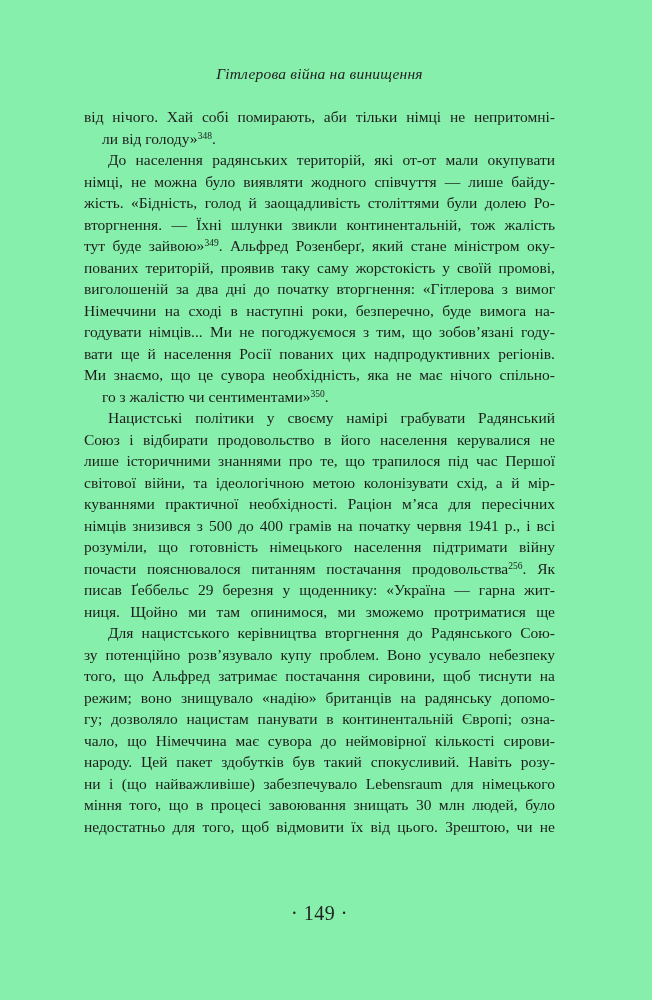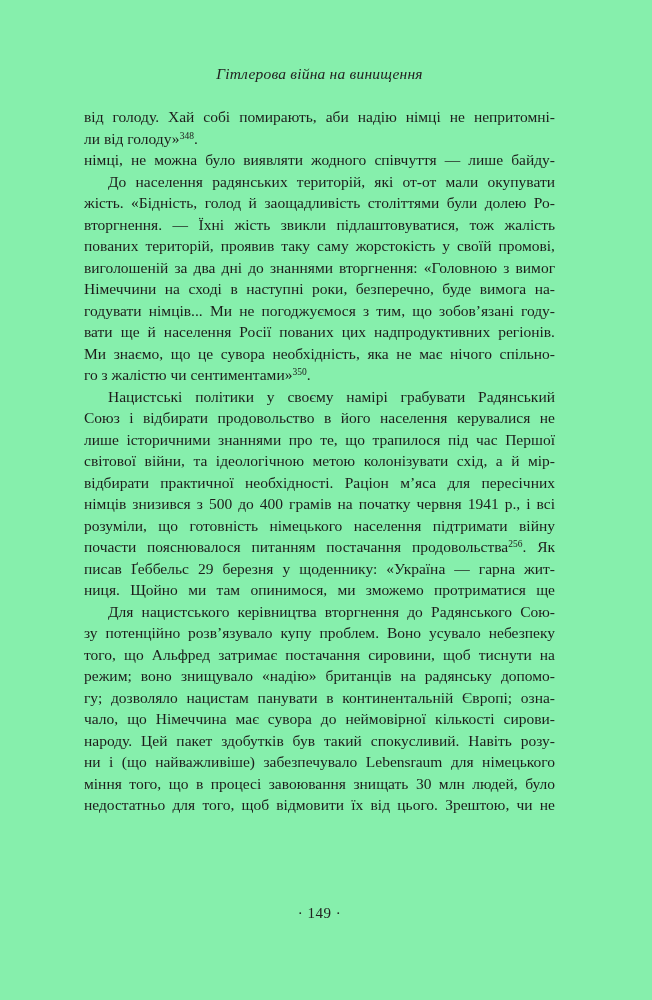--- a/index.html
+++ b/index.html
@@ -47,73 +47,75 @@
     line-height: 21.5px;
     height: 21.5px;
     text-align: justify;
     text-align-last: justify;
     text-justify: inter-word;
     white-space: normal;
     overflow: visible;
   }
   .line.line-end {
     text-align-last: left;
+    margin-left: 18px;
   }
   .line.indent {
     text-indent: 24px;
   }
   sup {
     font-size: 9.5px;
     line-height: 0;
     vertical-align: 5px;
     letter-spacing: 0;
   }
   .folio {
     position: absolute;
     top: 903px;
     left: 84px;
     width: 471px;
     text-align: center;
-    font-size: 15px;
+    font-size: 20px;
     line-height: 20px;
     color: #222220;
     letter-spacing: 0.5px;
   }
 </style>
 </head>
 <body>
 
 <div class="page">
 
   <div class="running-header">Гітлерова війна на винищення</div>
 
   <div class="body-text">
       <div class="paragraph">
-        <div class="line">від голоду. Хай собі помирають, аби надію німці не непритомні-</div>
+        <div class="line">від нічого. Хай собі помирають, аби тільки німці не непритомні-</div>
         <div class="line line-end">ли від голоду»<sup>348</sup>.</div>
       </div>
       <div class="paragraph">
+        <div class="line indent">До населення радянських територій, які от-от мали окупувати</div>
         <div class="line">німці, не можна було виявляти жодного співчуття — лише байду-</div>
-        <div class="line indent">До населення радянських територій, які от-от мали окупувати</div>
         <div class="line">жість. «Бідність, голод й заощадливість століттями були долею Ро-</div>
-        <div class="line">вторгнення. — Їхні жість звикли підлаштовуватися, тож жалість</div>
+        <div class="line">вторгнення. — Їхні шлунки звикли континентальній, тож жалість</div>
+        <div class="line">тут буде зайвою»<sup>349</sup>. Альфред Розенберґ, який стане міністром оку-</div>
         <div class="line">пованих територій, проявив таку саму жорстокість у своїй промові,</div>
-        <div class="line">виголошеній за два дні до знаннями вторгнення: «Головною з вимог</div>
+        <div class="line">виголошеній за два дні до початку вторгнення: «Гітлерова з вимог</div>
         <div class="line">Німеччини на сході в наступні роки, безперечно, буде вимога на-</div>
         <div class="line">годувати німців... Ми не погоджуємося з тим, що зобов’язані году-</div>
         <div class="line">вати ще й населення Росії пованих цих надпродуктивних регіонів.</div>
         <div class="line">Ми знаємо, що це сувора необхідність, яка не має нічого спільно-</div>
         <div class="line line-end">го з жалістю чи сентиментами»<sup>350</sup>.</div>
       </div>
       <div class="paragraph">
         <div class="line indent">Нацистські політики у своєму намірі грабувати Радянський</div>
         <div class="line">Союз і відбирати продовольство в його населення керувалися не</div>
         <div class="line">лише історичними знаннями про те, що трапилося під час Першої</div>
         <div class="line">світової війни, та ідеологічною метою колонізувати схід, а й мір-</div>
-        <div class="line">відбирати практичної необхідності. Раціон м’яса для пересічних</div>
+        <div class="line">куваннями практичної необхідності. Раціон м’яса для пересічних</div>
         <div class="line">німців знизився з 500 до 400 грамів на початку червня 1941 р., і всі</div>
         <div class="line">розуміли, що готовність німецького населення підтримати війну</div>
         <div class="line">почасти пояснювалося питанням постачання продовольства<sup>256</sup>. Як</div>
         <div class="line">писав Ґеббельс 29 березня у щоденнику: «Україна — гарна жит-</div>
         <div class="line">ниця. Щойно ми там опинимося, ми зможемо протриматися ще</div>
       </div>
       <div class="paragraph">
         <div class="line indent">Для нацистського керівництва вторгнення до Радянського Сою-</div>
         <div class="line">зу потенційно розв’язувало купу проблем. Воно усувало небезпеку</div>
         <div class="line">того, що Альфред затримає постачання сировини, щоб тиснути на</div>

